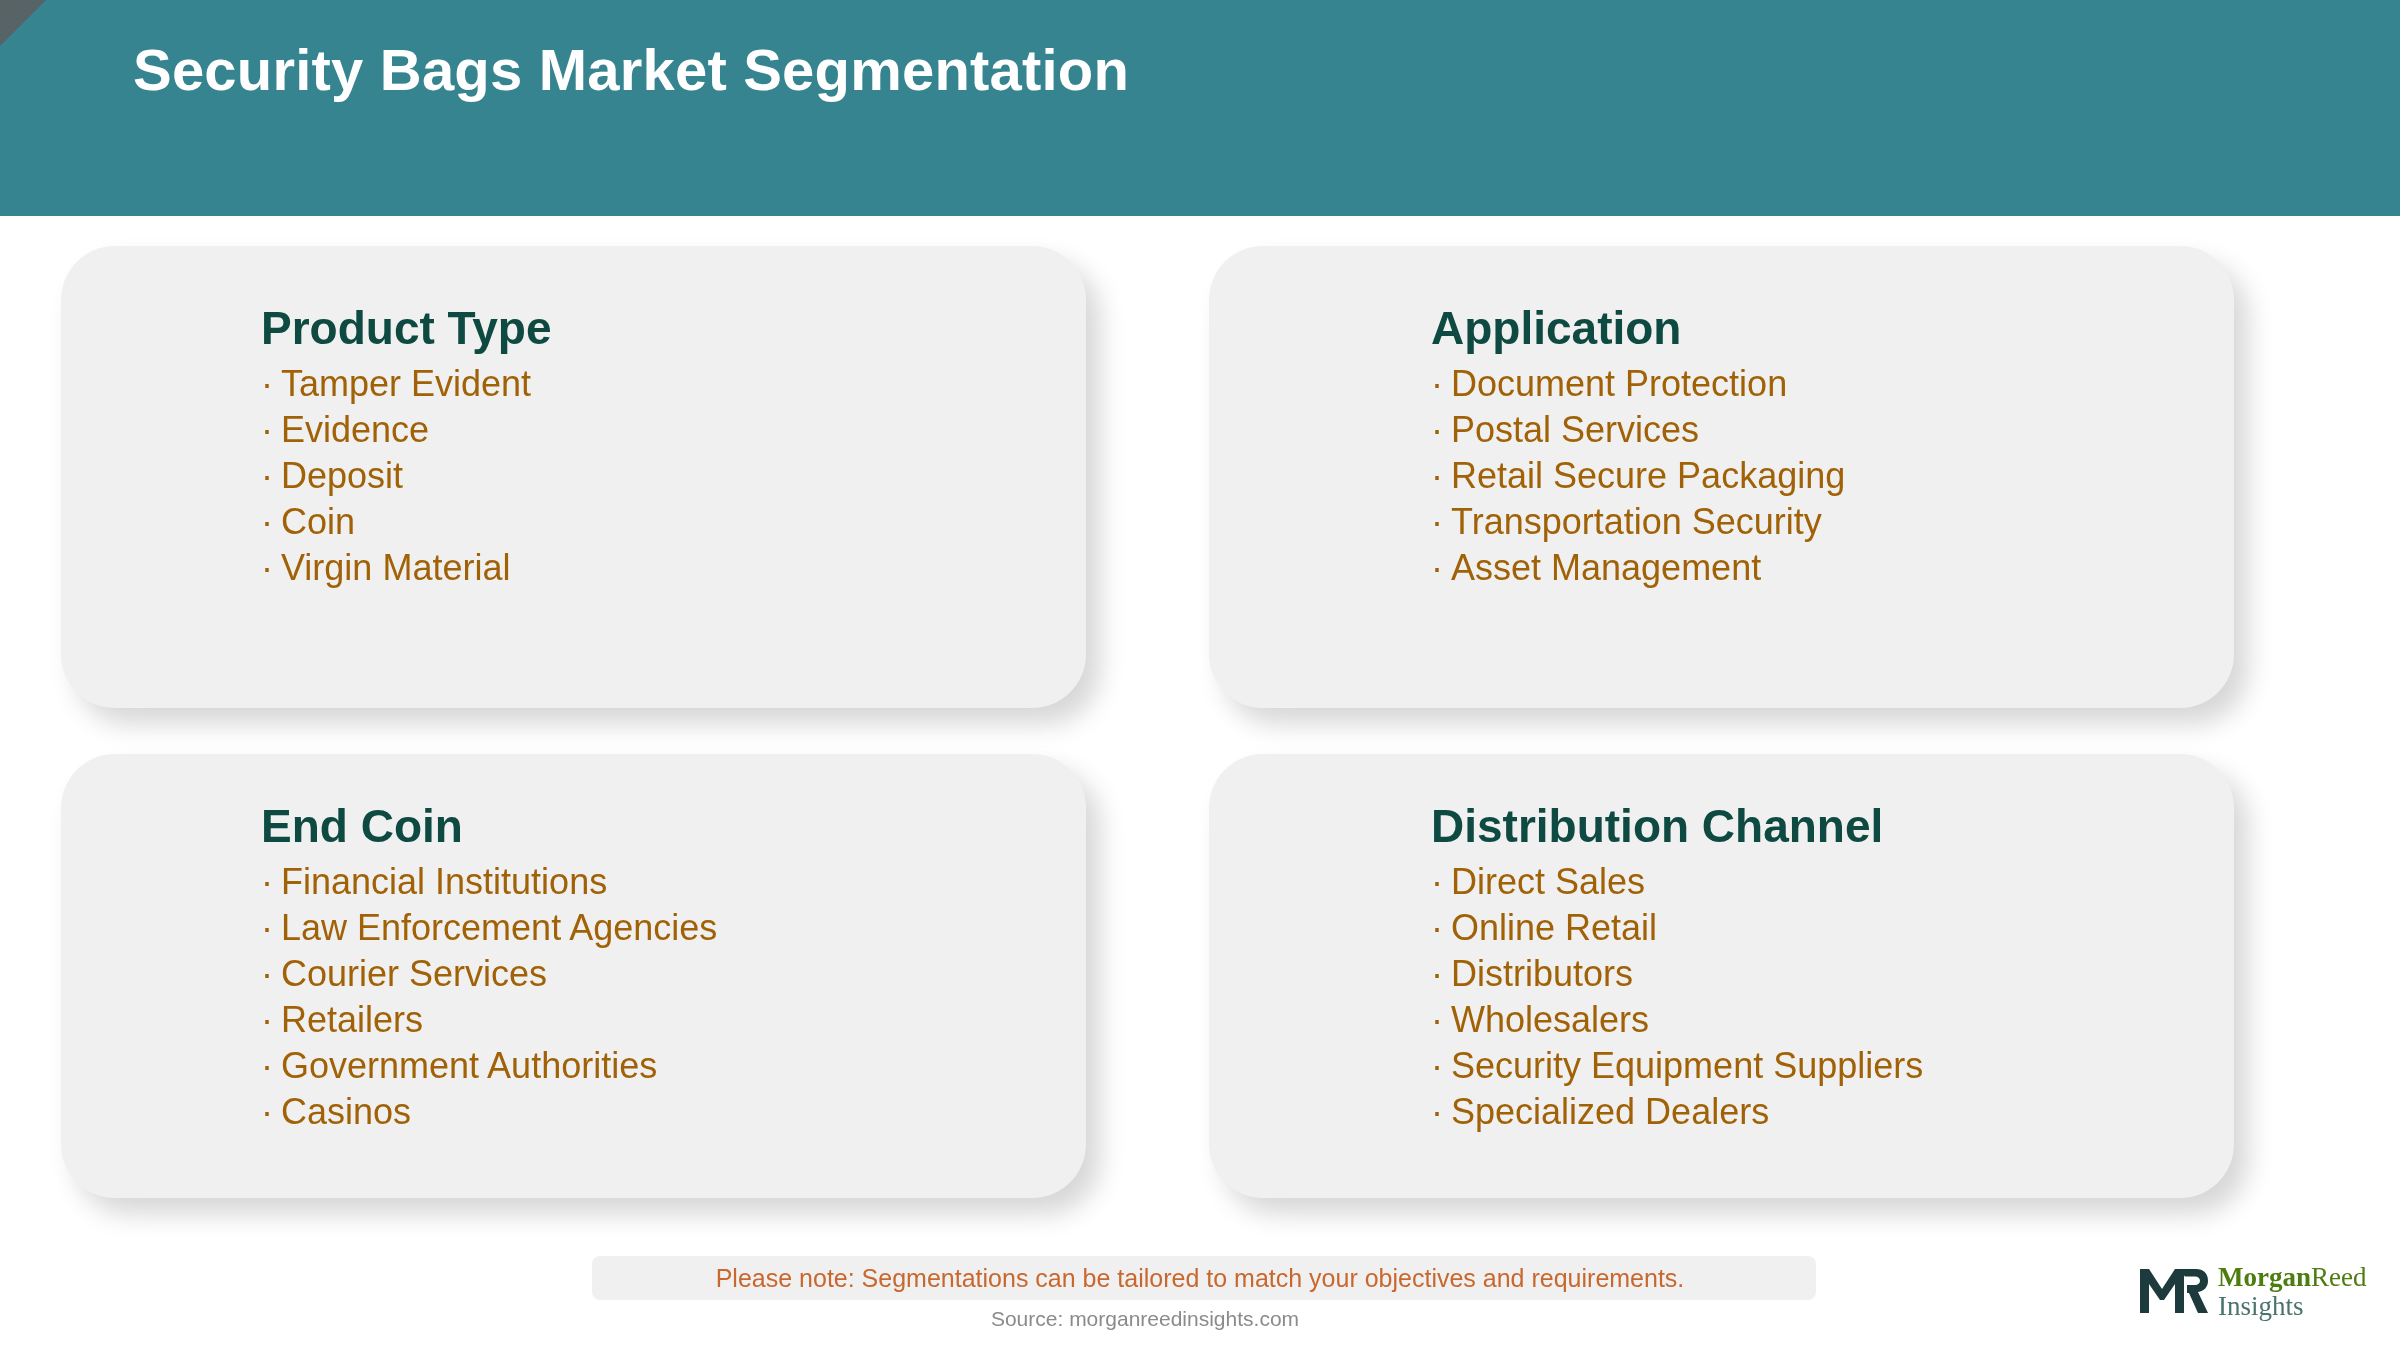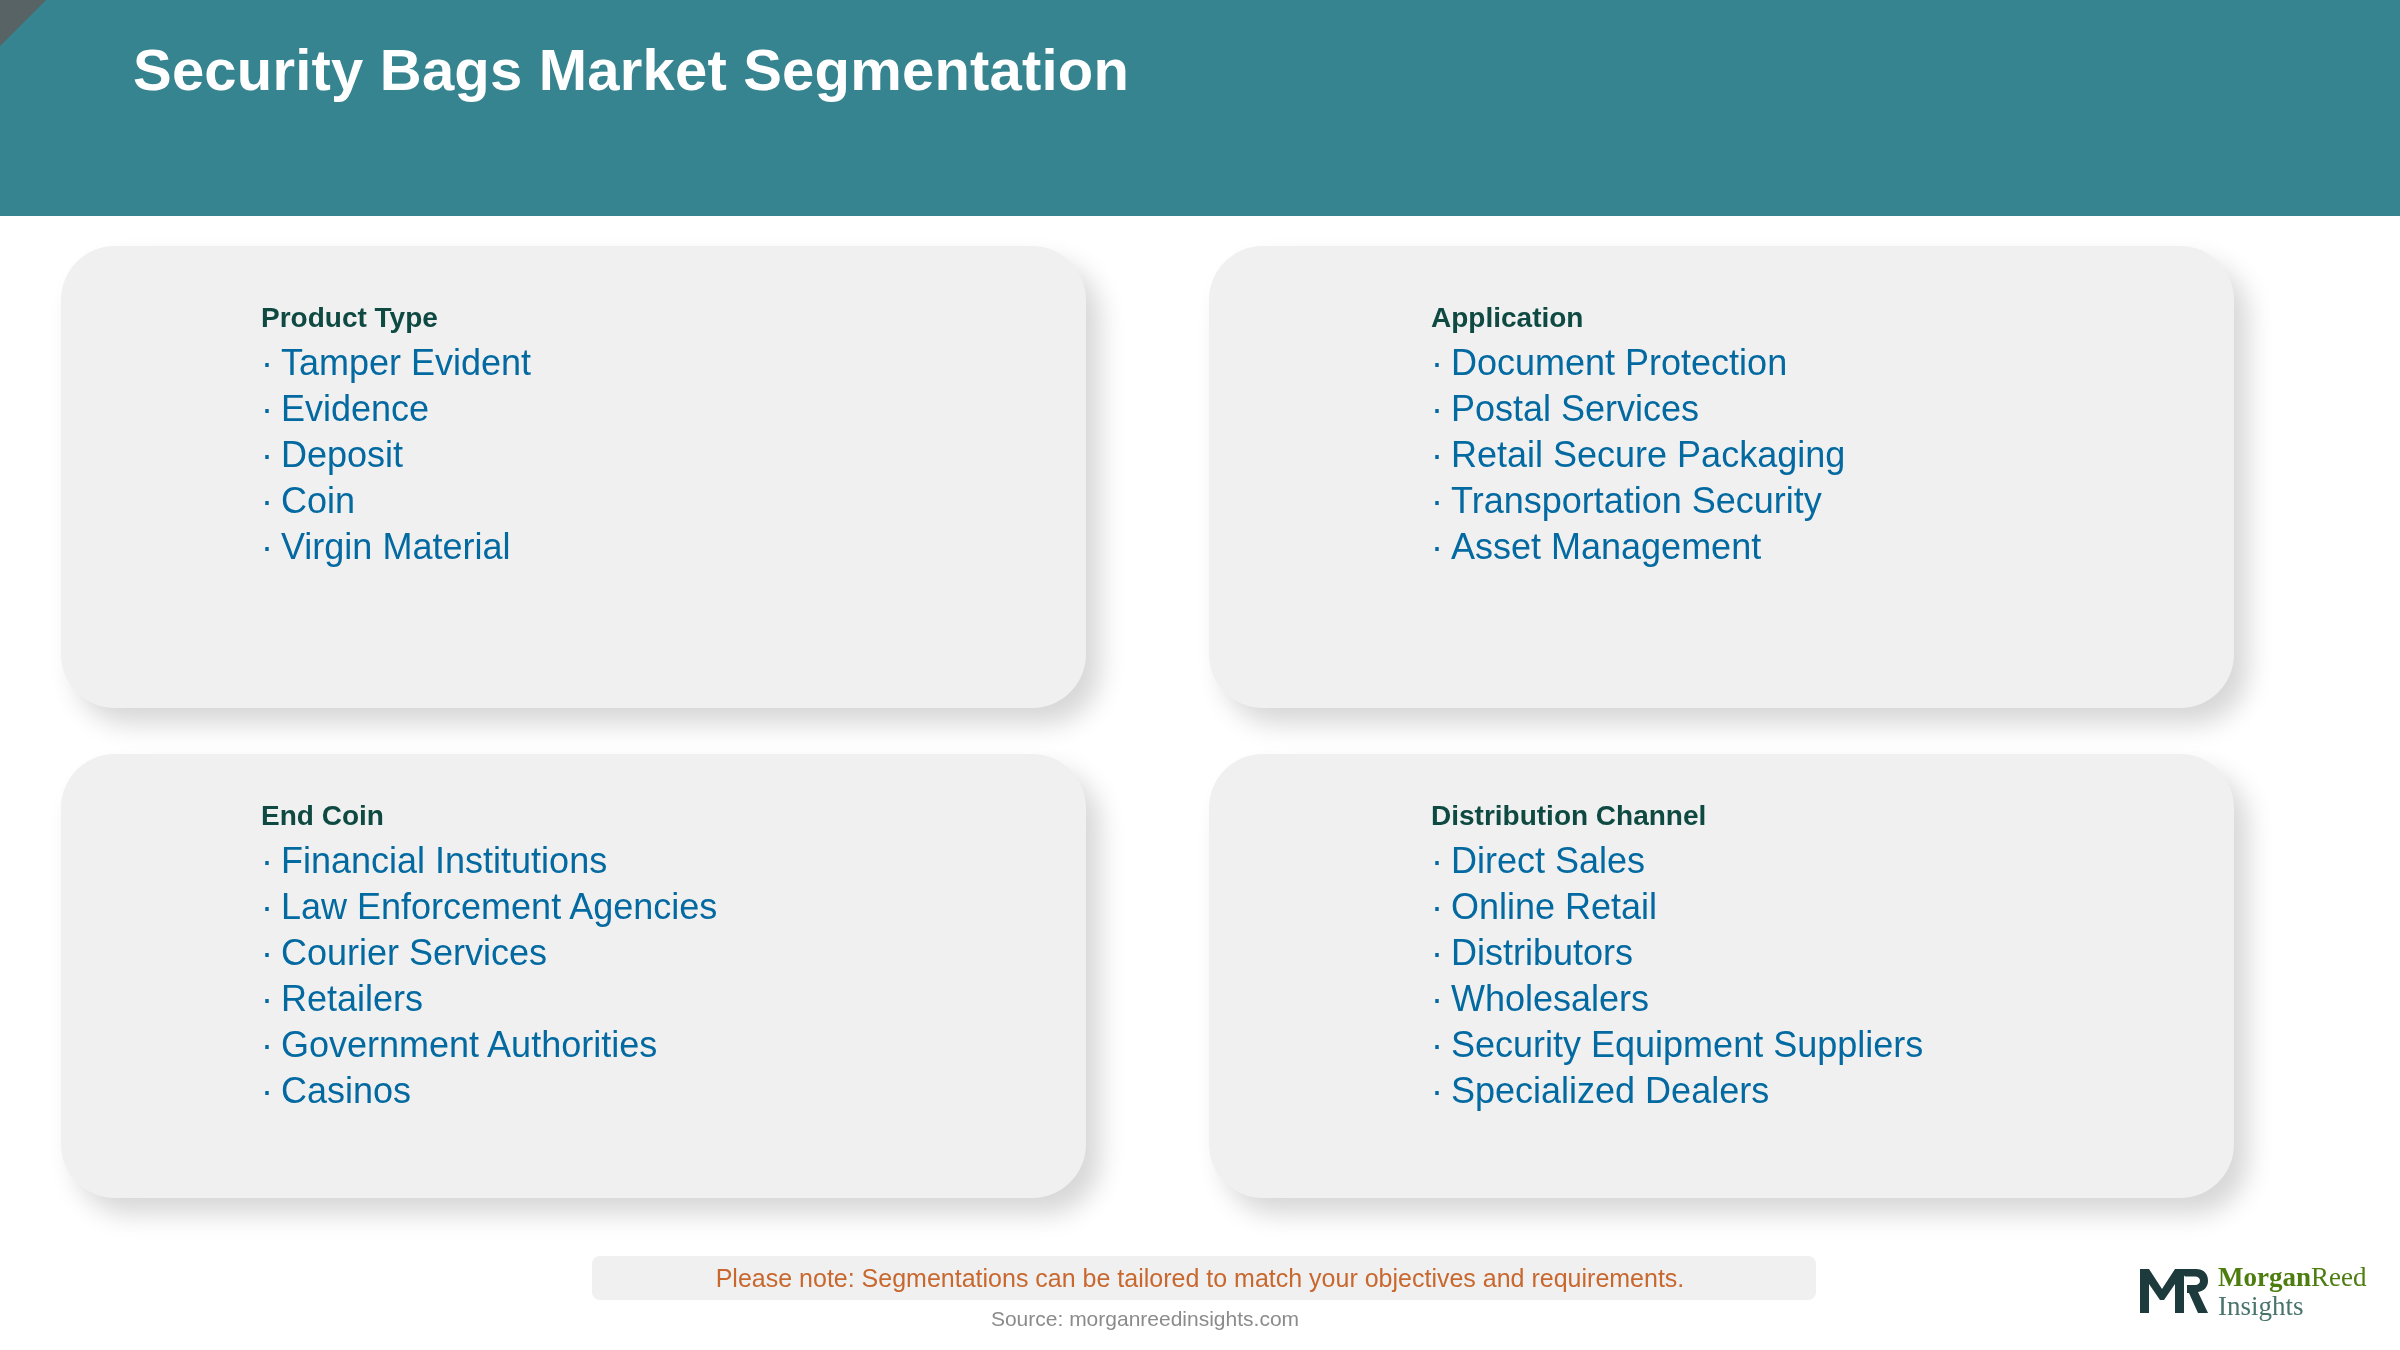--- a/index.html
+++ b/index.html
@@ -65,35 +65,35 @@
     right: 40px;
   }
   .card-tl .card-inner,
   .card-tr .card-inner { top: 56px; }
   .card-bl .card-inner,
   .card-br .card-inner { top: 46px; }
   .card-tr .card-inner,
   .card-br .card-inner { left: 222px; }
 
   .card-title {
-    font-size: 28px;
+    font-size: 46px;
     font-weight: bold;
     color: #0f4a42;
     margin: 0 0 6px 0;
     line-height: 1.15;
     white-space: nowrap;
   }
   .card-list {
     list-style: none;
     margin: 0;
     padding: 0;
   }
   .card-list li {
     font-size: 36px;
-    color: #0369a1;
+    color: #a16207;
     line-height: 46px;
     white-space: nowrap;
     font-weight: 400;
   }
   .bullet {
     display: inline-block;
     width: 20px;
   }
 
   

